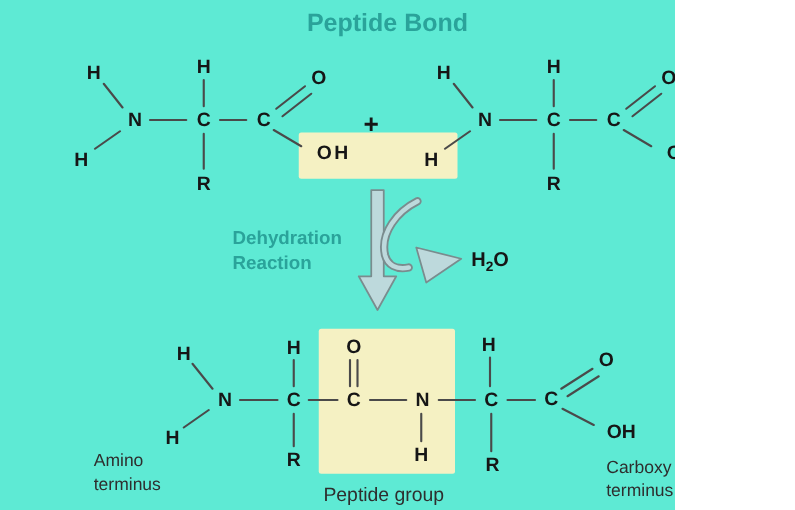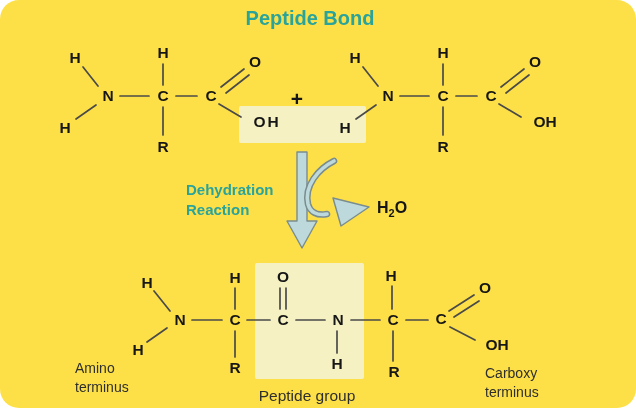--- a/index.html
+++ b/index.html
@@ -1,18 +1,18 @@
 <!DOCTYPE html>
 <html style="--teal: #2aa39a; --highlight: #f5f1c3; --arrow-fill: #bdd9dc; --arrow-stroke: #7a8c8e; --bond: #4a4a4a; --ink: #161616; --label: #2e2e2e;"><head>
 <meta charset="utf-8">
 <style>
   html,body { margin:0; padding:0; background:#ffffff; }
   .stage {
-    position:relative; width:636px; height:408px; background:#fde047;
-    font-family:"Liberation Sans", sans-serif; overflow:hidden;border-radius:19px;
+    position:relative; width:540px; height:408px; background:#5eead4;
+    font-family:"Liberation Sans", sans-serif; overflow:hidden;
   }
   svg { display:block; }
   .atom   { font:bold 15.5px "Liberation Sans", sans-serif; fill:var(--ink); text-anchor:middle; }
   .atom-oh{ letter-spacing:2px; }
   .plus   { font:bold 21px "Liberation Sans", sans-serif; fill:var(--ink); text-anchor:middle; }
   .title  { font:bold 20px "Liberation Sans", sans-serif; fill:var(--teal); text-anchor:middle; }
   .teal-label { font:bold 15px "Liberation Sans", sans-serif; fill:var(--teal); }
   .cap-label  { font:14px "Liberation Sans", sans-serif; fill:var(--label); }
   .group-label{ font:15.5px "Liberation Sans", sans-serif; fill:var(--label); text-anchor:middle; }
   .water  { font:bold 16px "Liberation Sans", sans-serif; fill:var(--ink); }

